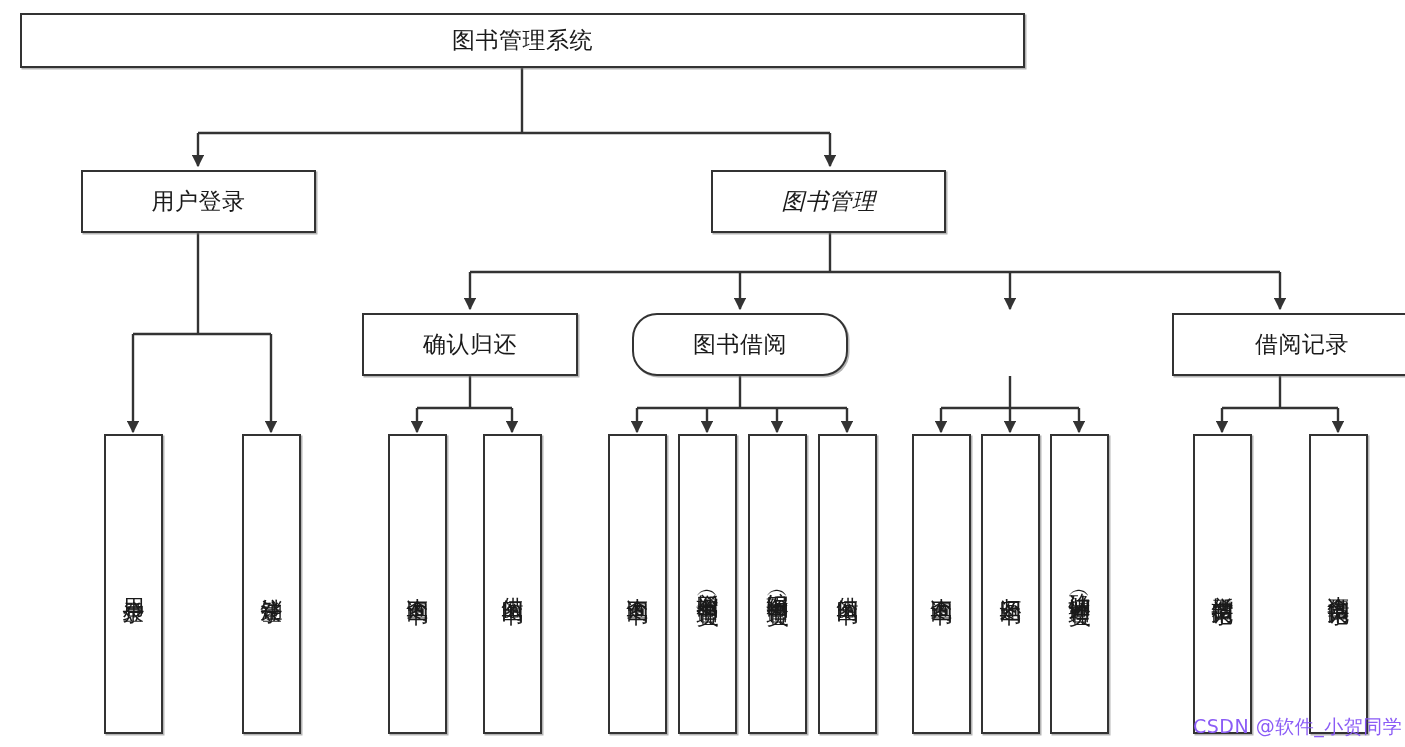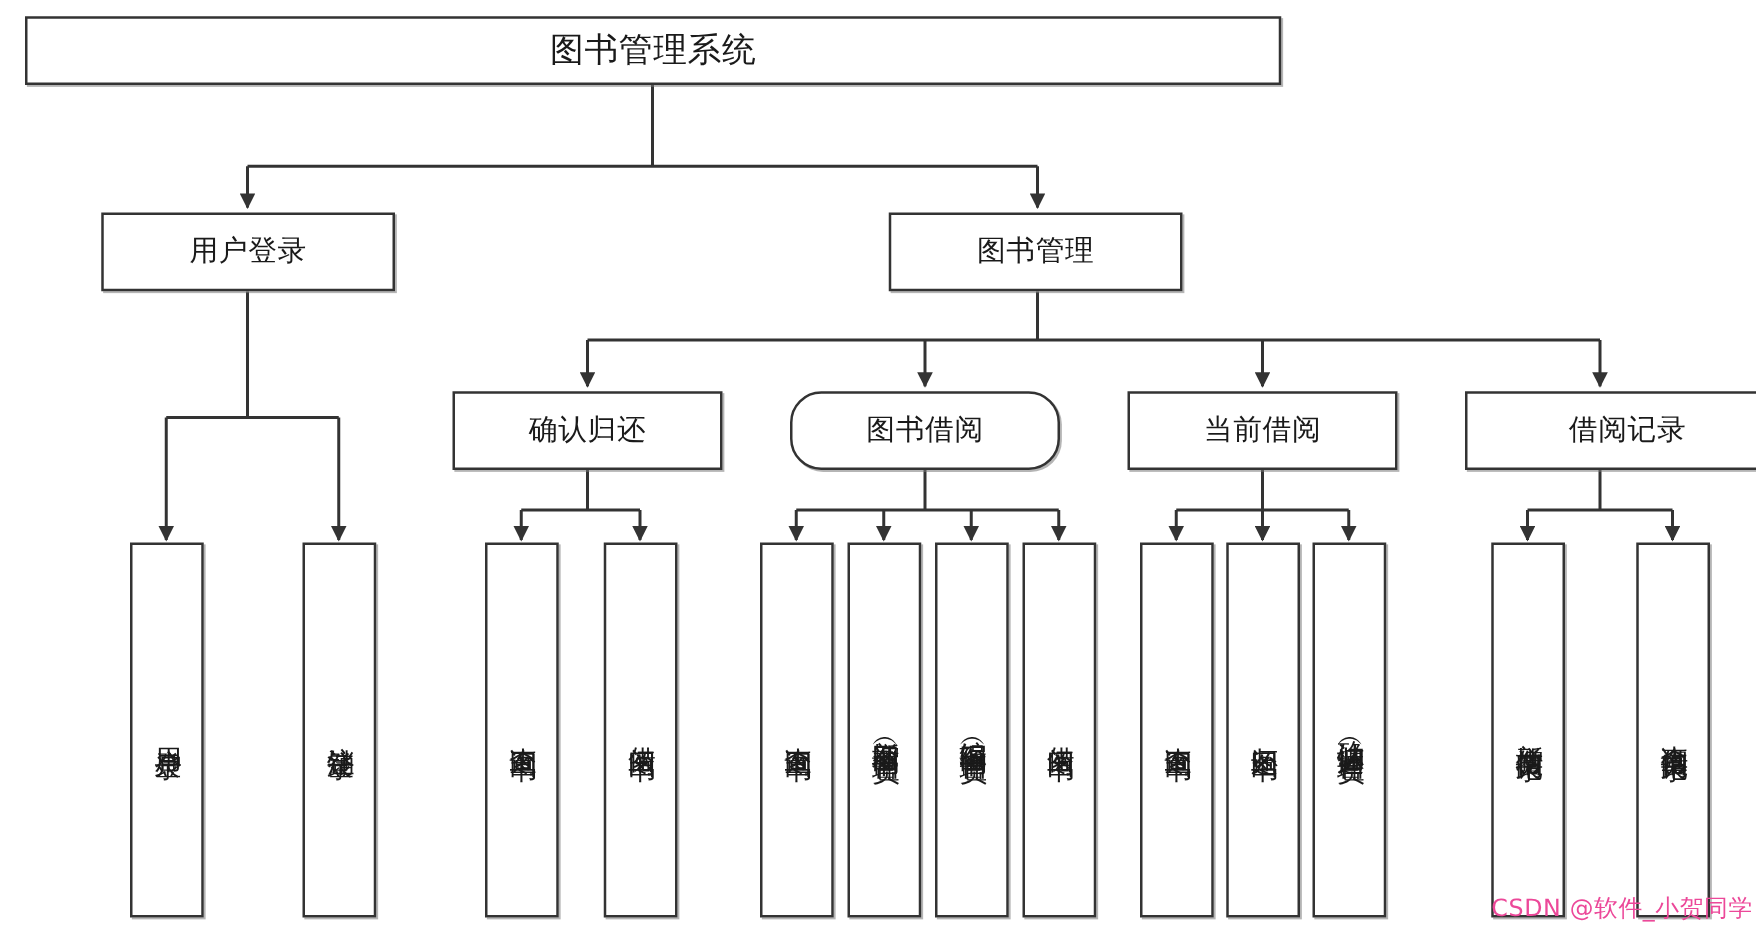--- a/index.html
+++ b/index.html
@@ -37,40 +37,40 @@
     color: #1a1a1a;
     box-shadow: 1.5px 1.5px 0 rgba(120,120,120,0.55);
   }
   .node-h {
     font-size: 23px;
     letter-spacing: 0.5px;
     line-height: 1.1;
     white-space: nowrap;
   }
   .node-root {
-    font-size: 27px;
+    font-size: 23px;
   }
   .node-v {
     font-size: 22px;
     writing-mode: vertical-rl;
     text-orientation: upright;
     line-height: 1.28;
     letter-spacing: 2px;
     padding: 2px 0;
     text-align: center;
   }
   .node-v .vtext {
     writing-mode: vertical-rl;
     text-orientation: upright;
     display: block;
   }
   .watermark {
     position: absolute;
     font-size: 19px;
-    color: #ec4899;
+    color: #8b5cf6;
     white-space: nowrap;
     letter-spacing: 0.5px;
     font-family: "DejaVu Sans", "Liberation Sans", sans-serif;
   }
 </style>
 </head>
 <body>
 
 <div id="diagram-root">
 
@@ -124,32 +124,29 @@
     </g>
   </svg>
 
   <div class="node node-h node-root" style="left:20px; top:13px; width:1005px; height:55px;">
     <span>图书管理系统</span>
   </div>
 
   <div class="node node-h" style="left:81px; top:170px; width:235px; height:63px;">
     <span>用户登录</span>
   </div>
-  <div class="node node-h" style="left:711px; top:170px; width:235px; height:63px;">
+  <div class="node node-h" style="left:711px; top:170px; width:235px; height:63px;font-style:italic;">
     <span>图书管理</span>
   </div>
 
   <div class="node node-h" style="left:362px; top:313px; width:216px; height:63px;">
     <span>确认归还</span>
   </div>
   <div class="node node-h" style="left:632px; top:313px; width:216px; height:63px;border-radius:25px;">
     <span>图书借阅</span>
-  </div>
-  <div class="node node-h" style="left:902px; top:313px; width:216px; height:63px;">
-    <span>当前借阅</span>
   </div>
   <div class="node node-h" style="left:1172px; top:313px; width:260px; height:63px;">
     <span>借阅记录</span>
   </div>
 
   <div class="node node-v" style="left:104px; top:434px; width:59px; height:300px;">
     <span class="vtext">用户登录</span>
   </div>
   <div class="node node-v" style="left:242px; top:434px; width:59px; height:300px;">
     <span class="vtext">注销登录</span>

